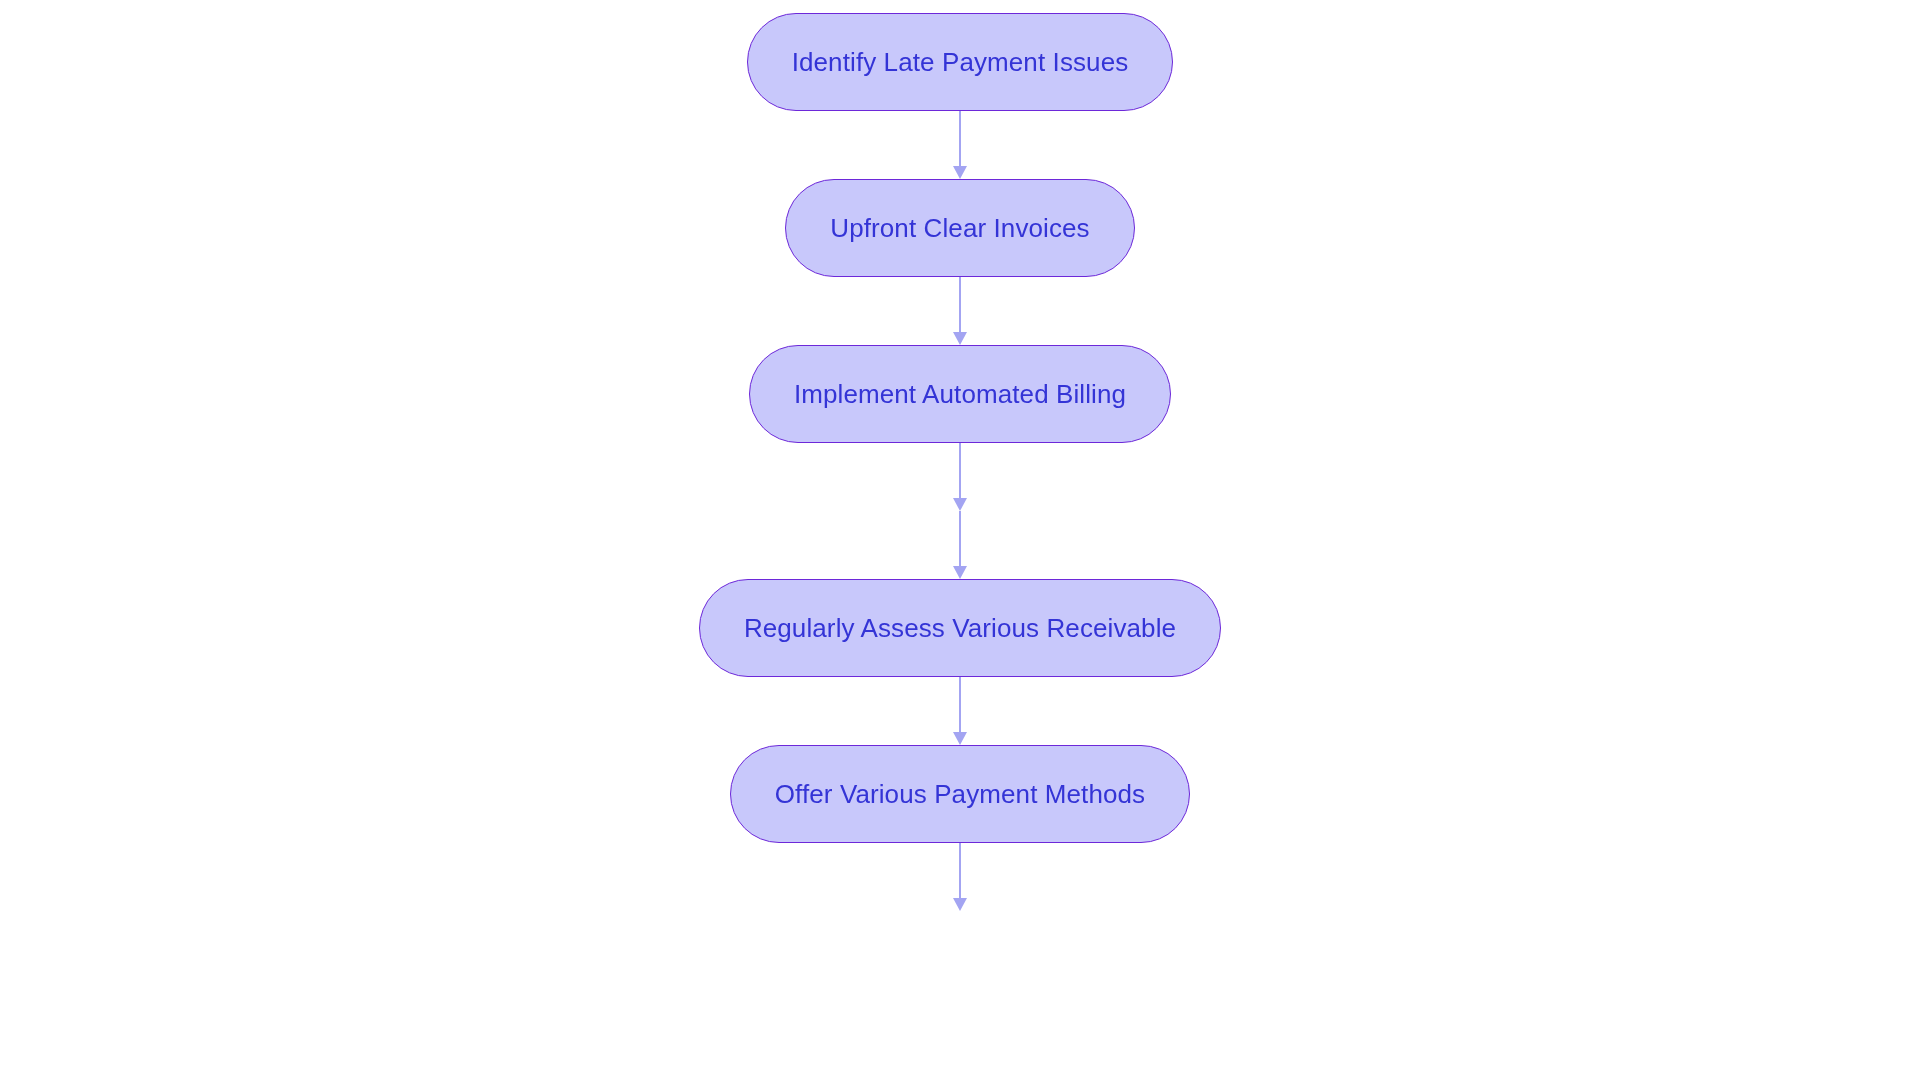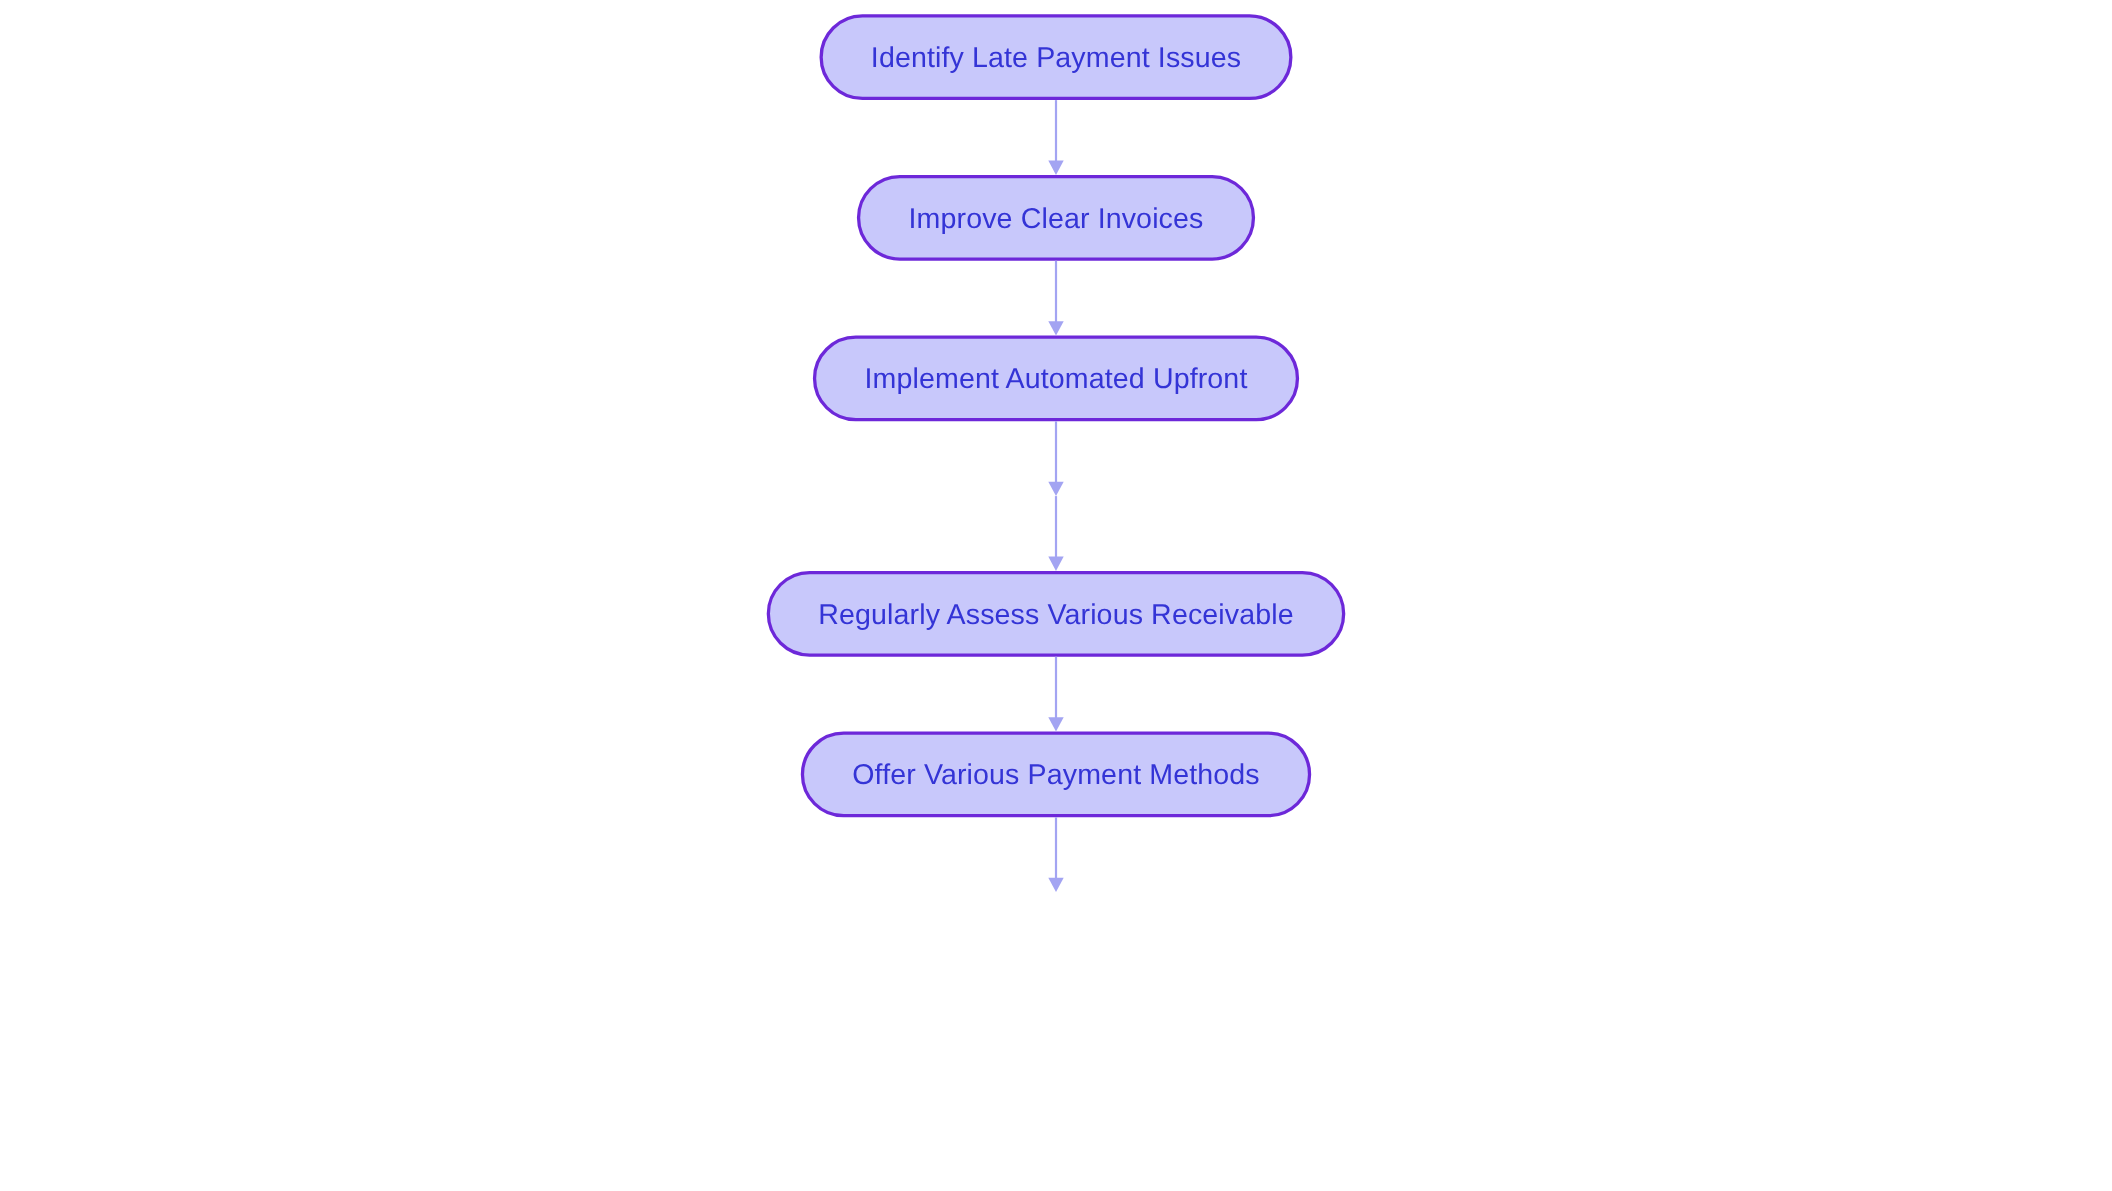--- a/index.html
+++ b/index.html
@@ -32,30 +32,30 @@
     flex-direction: column;
     align-items: center;
   }
 
   .node {
     box-sizing: border-box;
     display: flex;
     align-items: center;
     justify-content: center;
     background: #c8c8fb;
-    border: 3px solid #6d28d9;
+    border: 1px solid #6d28d9;
     border-radius: 999px;
     color: #3434d6;
     font-size: 26px;
     font-weight: 400;
     letter-spacing: 0.1px;
     line-height: 1;
     white-space: nowrap;
     padding: 0 44px;
-    height: 78px;
+    height: 98px;
     min-width: 120px;
   }
 
   .node-label {
     display: block;
   }
 
   .connector {
     position: relative;
     width: 14px;
@@ -87,30 +87,30 @@
     <div class="node" style="margin-top:13px;">
       <span class="node-label">Identify Late Payment Issues</span>
     </div>
 
     <div class="connector" style="height:68px;">
       <div class="line"></div>
       <div class="arrowhead"></div>
     </div>
 
     <div class="node">
-      <span class="node-label">Improve Clear Invoices</span>
+      <span class="node-label">Upfront Clear Invoices</span>
     </div>
 
     <div class="connector" style="height:68px;">
       <div class="line"></div>
       <div class="arrowhead"></div>
     </div>
 
     <div class="node">
-      <span class="node-label">Implement Automated Upfront</span>
+      <span class="node-label">Implement Automated Billing</span>
     </div>
 
     <div class="connector" style="height:68px;">
       <div class="line"></div>
       <div class="arrowhead"></div>
     </div>
 
 
     <div class="connector" style="height:68px;">
       <div class="line"></div>

